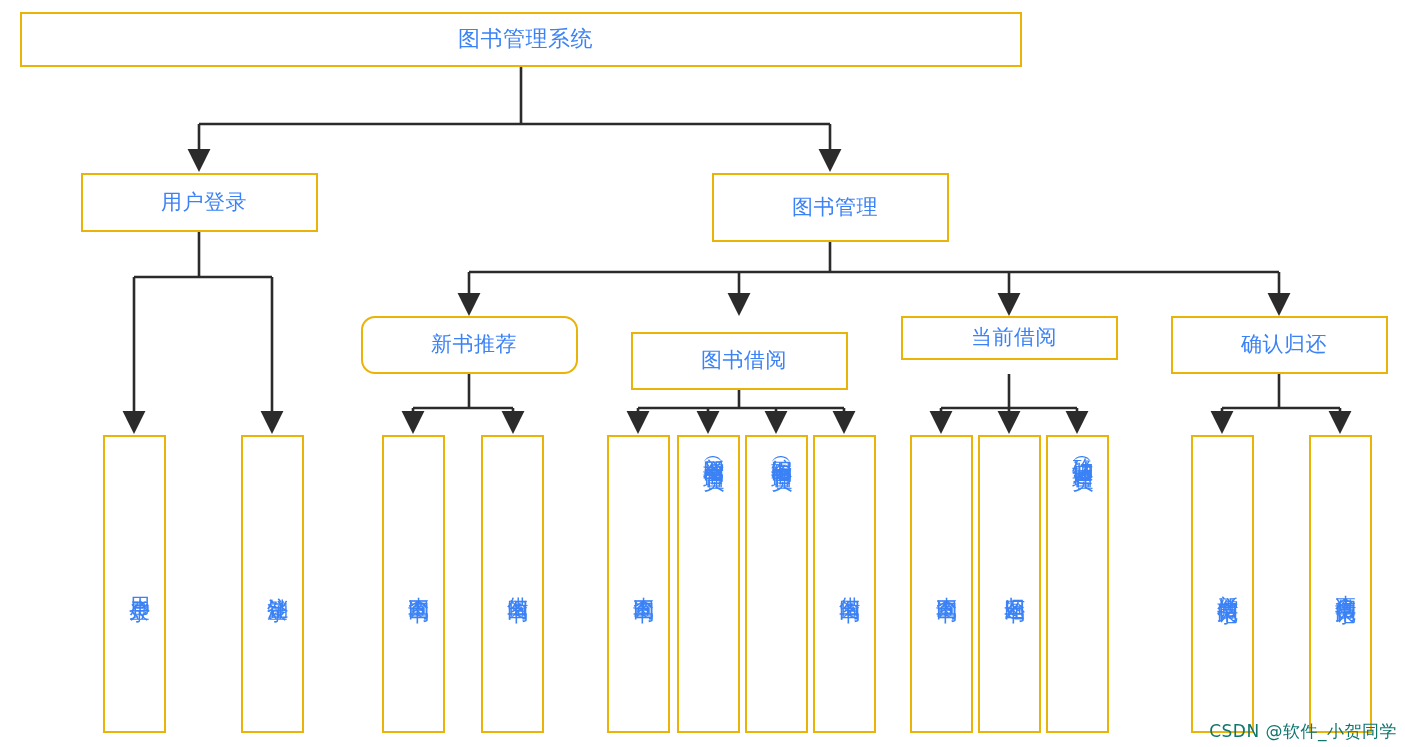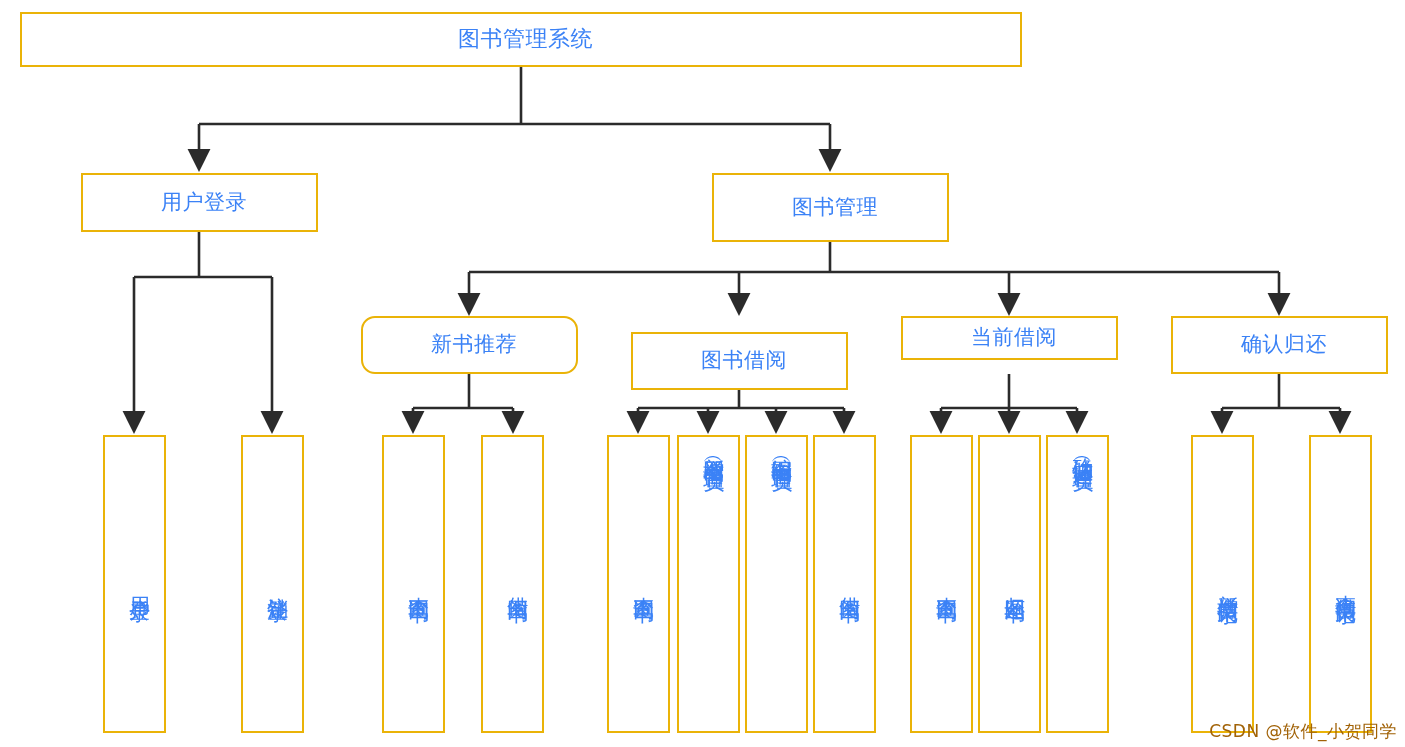--- a/index.html
+++ b/index.html
@@ -66,21 +66,21 @@
   }
   .node.leaf.centered {
     align-items: center;
     padding-top: 0;
   }
   #watermark {
     position: absolute;
     right: 8px;
     bottom: 4px;
     font-size: 17px;
-    color: #a16207;
+    color: #0f766e;
     white-space: nowrap;
     letter-spacing: 0.5px;
   }
 </style>
 </head>
 <body>
 
 <div id="diagram-root">
 
   <svg id="edge-layer" viewBox="0 0 1405 747" width="1405" height="747" xmlns="http://www.w3.org/2000/svg">

